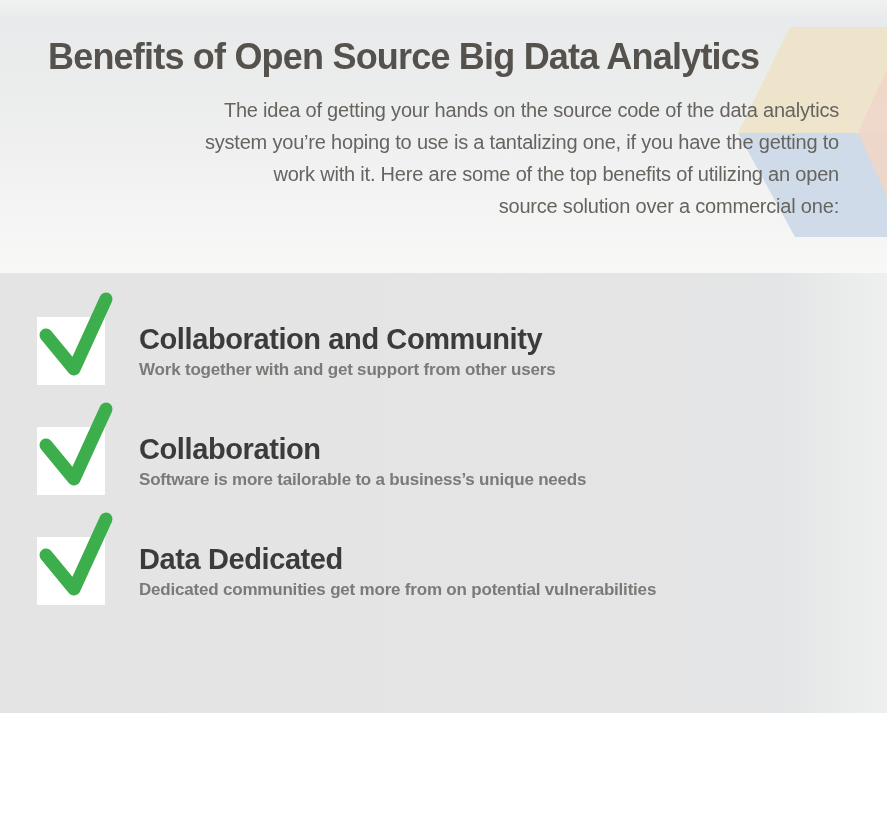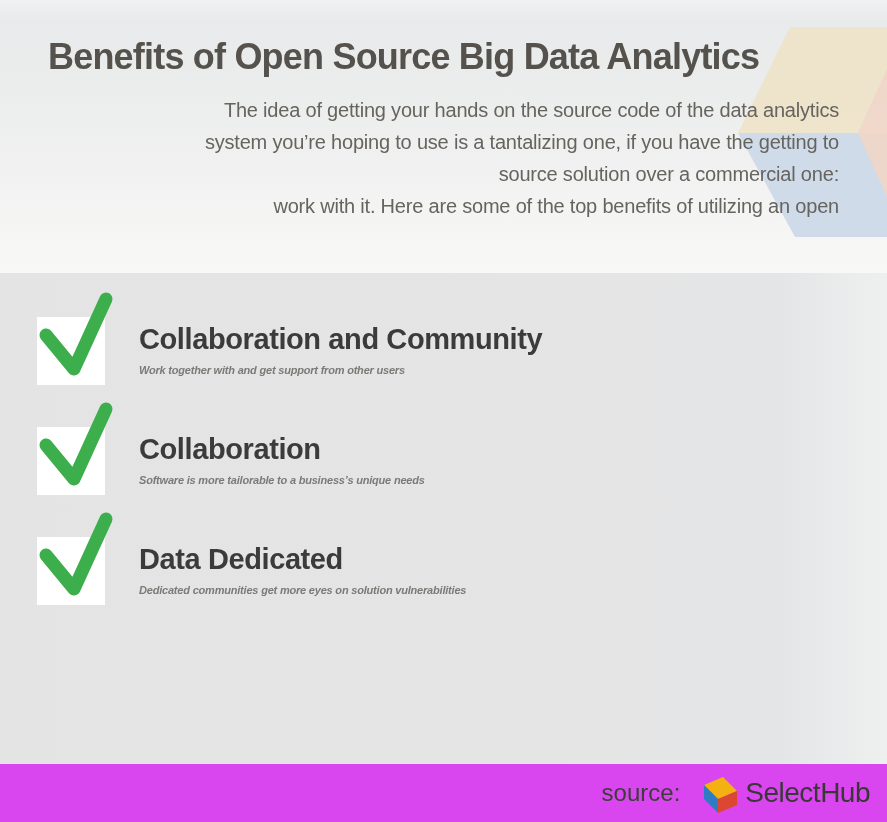--- a/index.html
+++ b/index.html
@@ -1,20 +1,20 @@
 <!DOCTYPE html>
 <html style="--check-green: #3cae4b; --title-color: #55524d; --intro-color: #66645f; --item-title-color: #3b3b3b; --item-subtitle-color: #7b7a77; --source-color: #3e3d3b; --brand-color: #393837; --section-gray: #e4e5e6; --deco-beige: #eee3c9; --deco-pink: #f0d5c6; --deco-blue: #cdd9e9; --logo-yellow: #f3b211; --logo-red: #dc4731; --logo-blue: #2e7cc3;"><head>
 <meta charset="utf-8">
 <style>
   * { margin: 0; padding: 0; box-sizing: border-box; }
   html, body { background: #fff; }
   .poster {
     position: relative;
     width: 887px;
-    height: 822px;
+    height: 713px;
     overflow: hidden;
     font-family: "Liberation Sans", sans-serif;
     background: #fff;
   }
 
   
   .header-section {
     position: relative;
     height: 273px;
     background: linear-gradient(180deg, #f0f1f1 0%, #e9eaeb 7%, #ebecec 32%, #f8f8f7 100%);
@@ -91,22 +91,21 @@
   .benefit-text { margin-left: 34px; padding-top: 1px; }
   .benefit-title {
     font-size: 29px;
     font-weight: bold;
     letter-spacing: -0.4px;
     line-height: 34px;
     color: var(--item-title-color, #3b3b3b);
   }
   .benefit-subtitle {
     margin-top: 2px;
-    font-size: 11px;
-    font-style: italic;
+    font-size: 17px;
     font-weight: bold;
     line-height: 24px;
     letter-spacing: -0.2px;
     color: var(--item-subtitle-color, #7b7a77);
   }
 
   
   .footer-section {
     height: 58px;
     background: #d946ef;
@@ -142,22 +141,22 @@
   <div class="header-section">
     <svg class="deco-cube" viewBox="737 0 150 240" preserveAspectRatio="none">
       <polygon class="deco-blue" points="738,133 1000,133 1057,237 795,237"></polygon>
       <polygon class="deco-beige" points="790,27 912,27 858,133 738,133"></polygon>
       <polygon class="deco-pink" points="858,133 952,-74 952,340"></polygon>
     </svg>
     <h1 class="page-title">Benefits of Open Source Big Data Analytics</h1>
     <div class="intro">
       <div class="intro-line">The idea of getting your hands on the source code of the data analytics</div>
       <div class="intro-line">system you’re hoping to use is a tantalizing one, if you have the getting to</div>
+      <div class="intro-line">work with it. Here are some of the top benefits of utilizing an open</div>
       <div class="intro-line">source solution over a commercial one:</div>
-      <div class="intro-line">work with it. Here are some of the top benefits of utilizing an open</div>
     </div>
   </div>
 
   <div class="benefits-section">
 
     <div class="benefit-item">
       <div class="check-wrap">
         <div class="check-box"></div>
         <svg class="check-svg" viewBox="0 0 72 94">
           <path class="check-stroke" d="M6 44 L34 78 L66 8"></path>
@@ -185,21 +184,21 @@
 
     <div class="benefit-item">
       <div class="check-wrap">
         <div class="check-box"></div>
         <svg class="check-svg" viewBox="0 0 72 94">
           <path class="check-stroke" d="M6 44 L34 78 L66 8"></path>
         </svg>
       </div>
       <div class="benefit-text">
         <div class="benefit-title">Data Dedicated</div>
-        <div class="benefit-subtitle">Dedicated communities get more eyes on solution vulnerabilities</div>
+        <div class="benefit-subtitle">Dedicated communities get more from on potential vulnerabilities</div>
       </div>
     </div>
 
   </div>
 
   <div class="footer-section">
     <span class="source-label">source:</span>
     <div class="brand-logo">
       <svg class="brand-cube-svg" viewBox="0 0 34 36">
         <polygon class="logo-yellow" points="19,0 33,14 14,22 0,8"></polygon>

